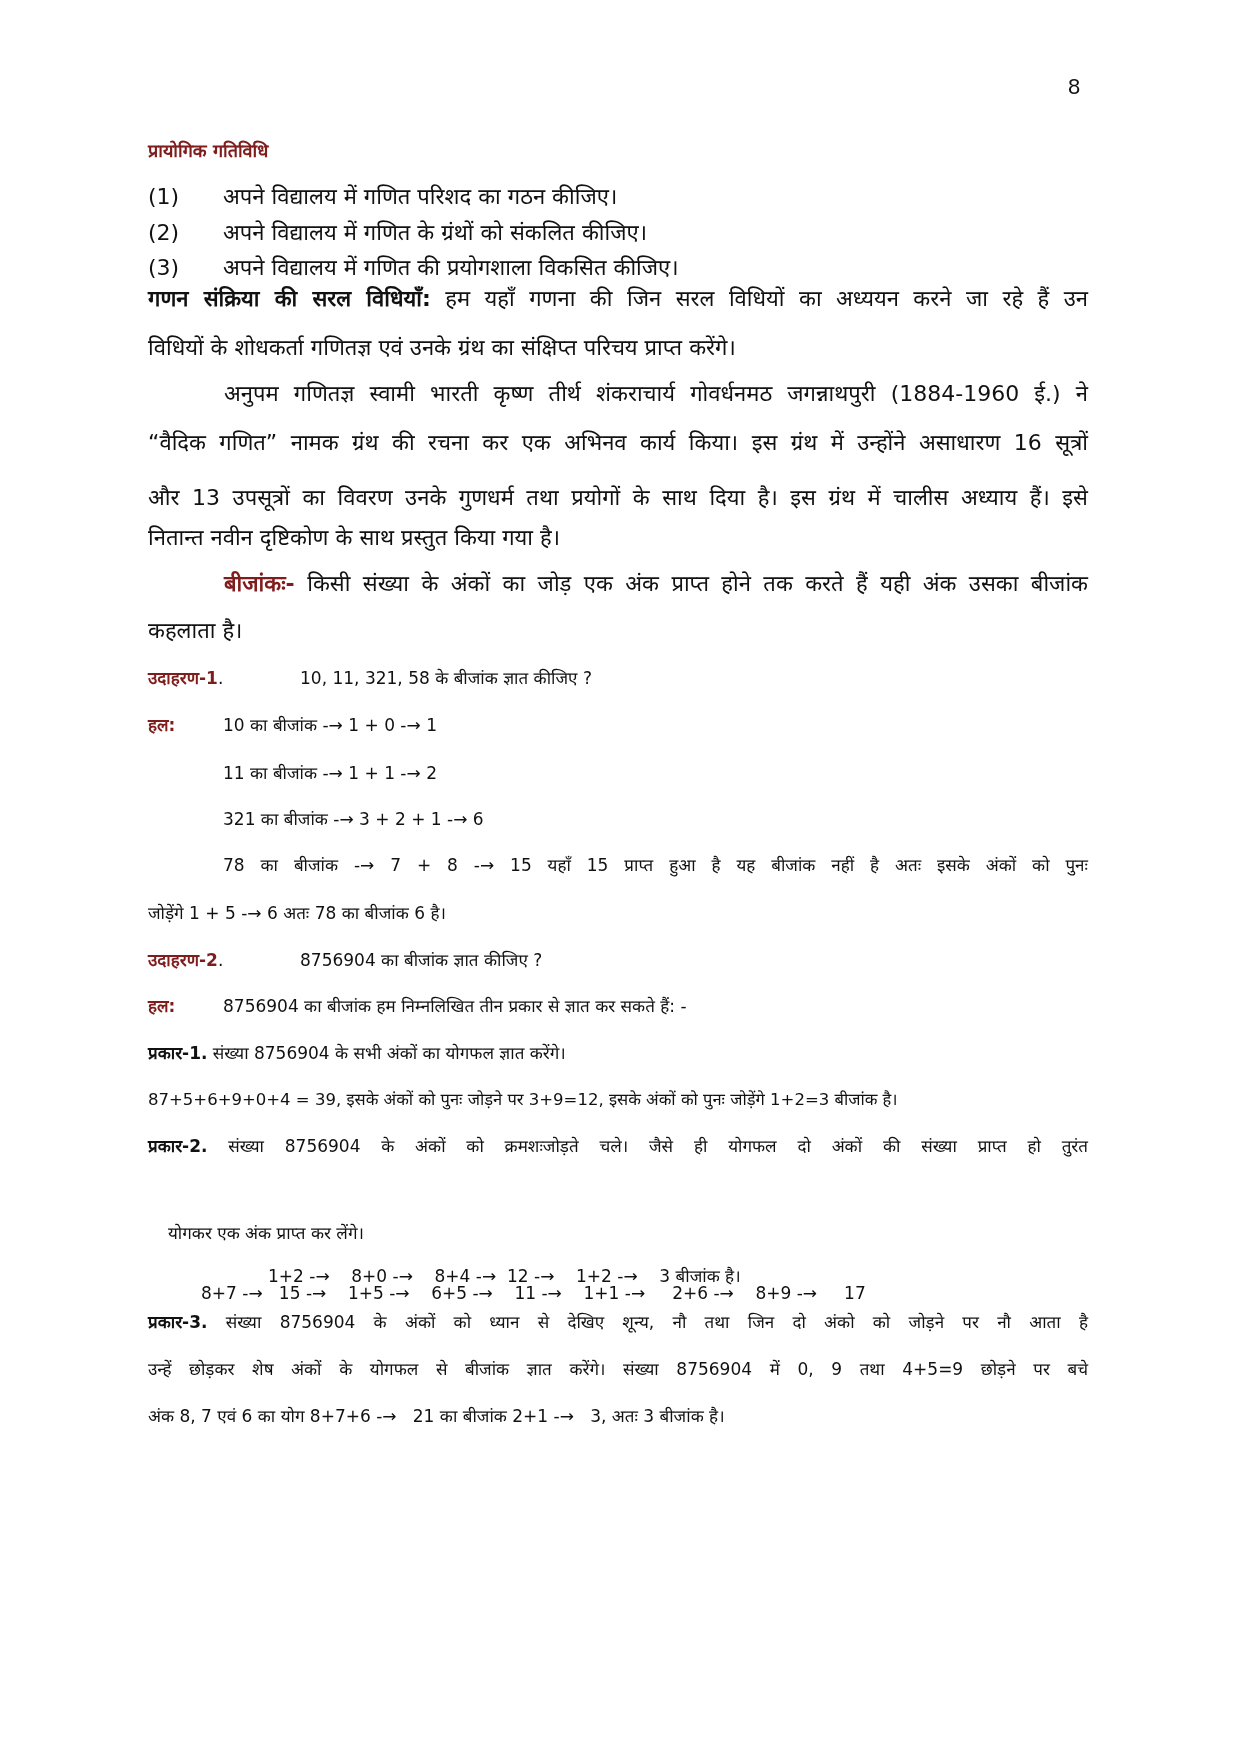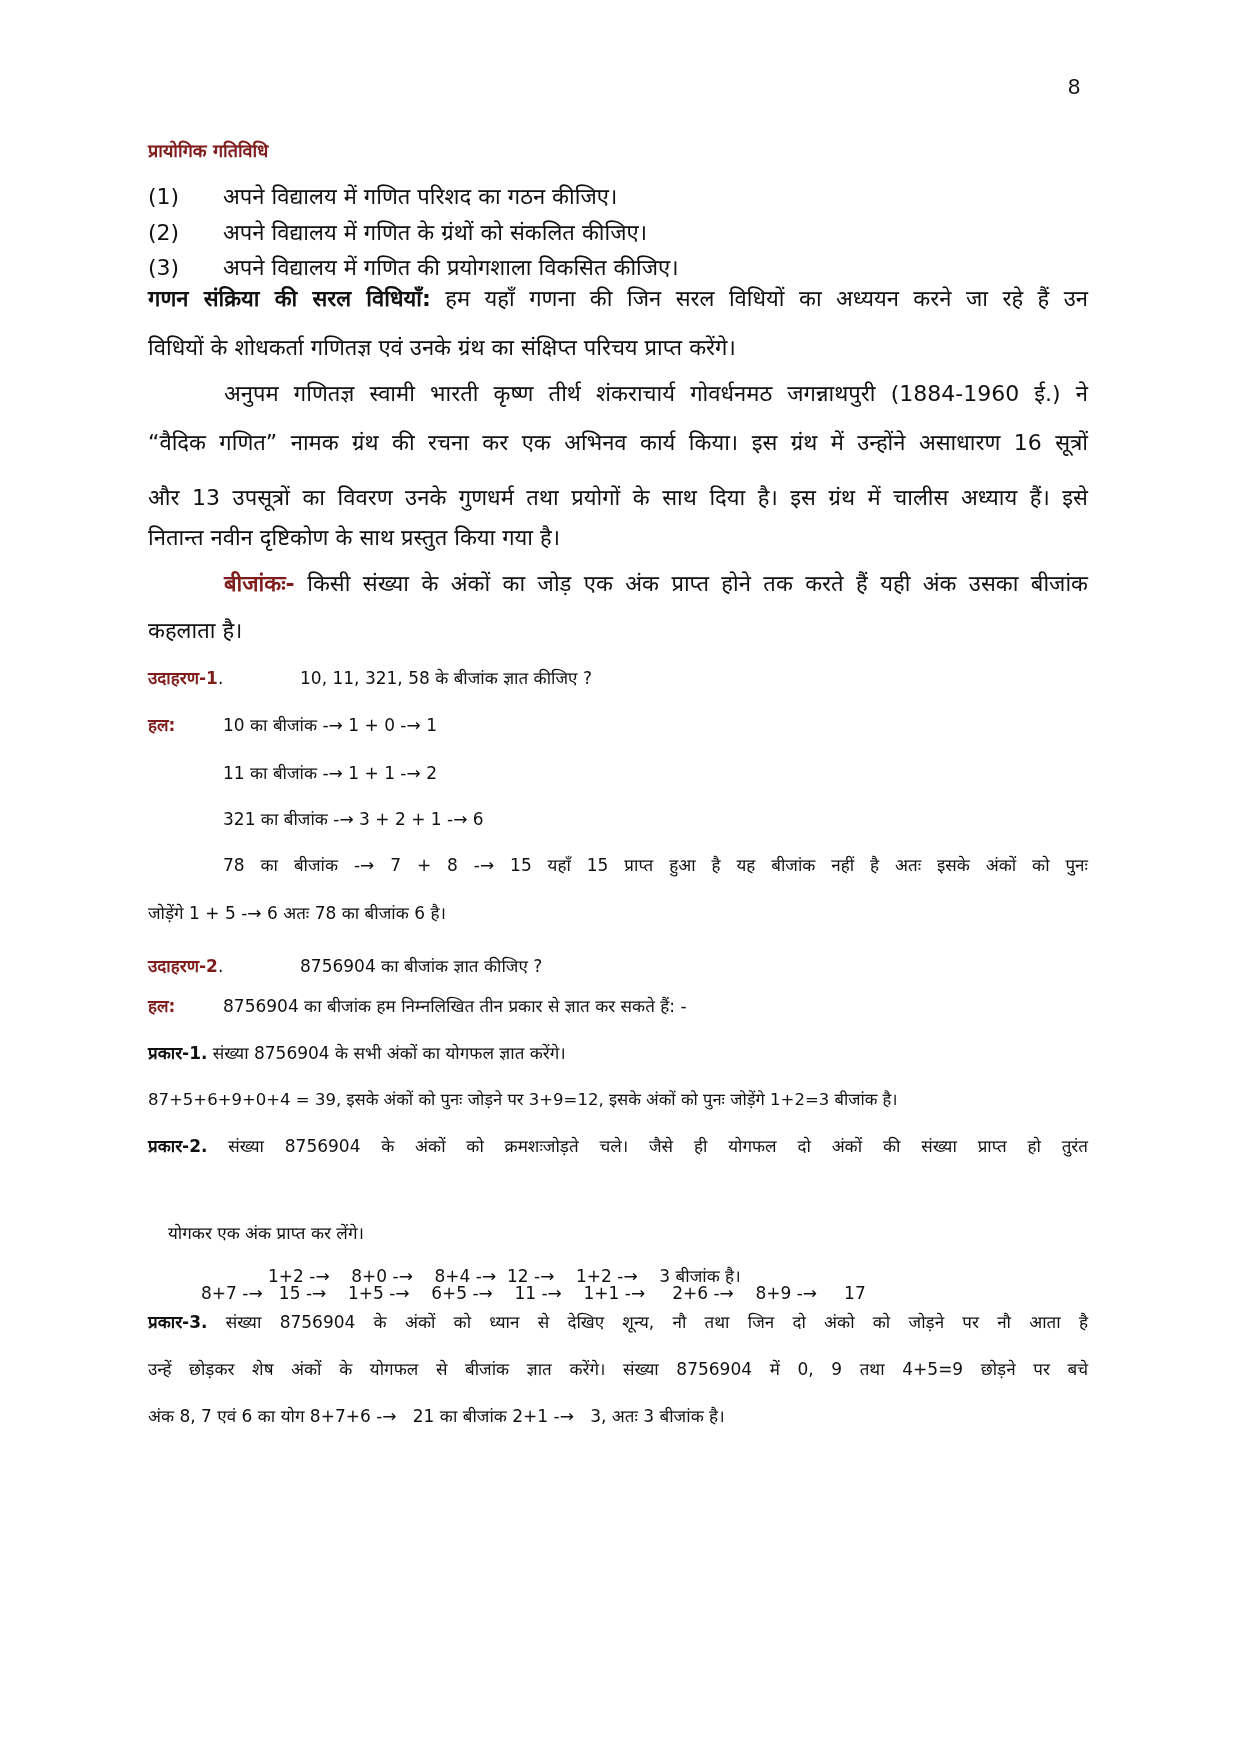--- a/index.html
+++ b/index.html
@@ -96,21 +96,21 @@
     <span class="ex-label"><span class="accent">उदाहरण-1</span><span>.</span></span><span>10, 11, 321, 58 के बीजांक ज्ञात कीजिए ?</span>
   </div>
   <div class="line small" style="top:712px;">
     <span class="hal-label accent">हल:</span><span>10 का बीजांक -→ 1 + 0  -→ 1</span>
   </div>
   <div class="line small tab-indent" style="top:760px; padding-left:75px;">11 का बीजांक -→ 1 + 1 -→   2</div>
   <div class="line small tab-indent" style="top:806px; padding-left:75px;">321 का बीजांक -→ 3 + 2 + 1 -→ 6</div>
   <div class="line small justify" style="top:852px; left:223px; width:865px;">78 का बीजांक  -→  7 + 8 -→ 15 यहाँ 15 प्राप्त हुआ है यह बीजांक नहीं है अतः इसके अंकों को पुनः</div>
   <div class="line small" style="top:900px;">जोड़ेंगे 1 + 5 -→ 6 अतः 78 का बीजांक 6 है।</div>
 
-  <div class="line small" style="top:947px;margin-top:6px;">
+  <div class="line small" style="top:947px;">
     <span class="ex-label"><span class="accent">उदाहरण-2</span><span>.</span></span><span>8756904 का बीजांक ज्ञात कीजिए ?</span>
   </div>
   <div class="line small" style="top:993px;">
     <span class="hal-label accent">हल:</span><span>8756904 का बीजांक हम निम्नलिखित तीन प्रकार से ज्ञात कर सकते हैं: -</span>
   </div>
 
   <div class="line small" style="top:1040px;">
     <span class="bold">प्रकार-1.</span>
     <span>संख्या 8756904 के सभी अंकों का योगफल ज्ञात करेंगे।</span>
   </div>

